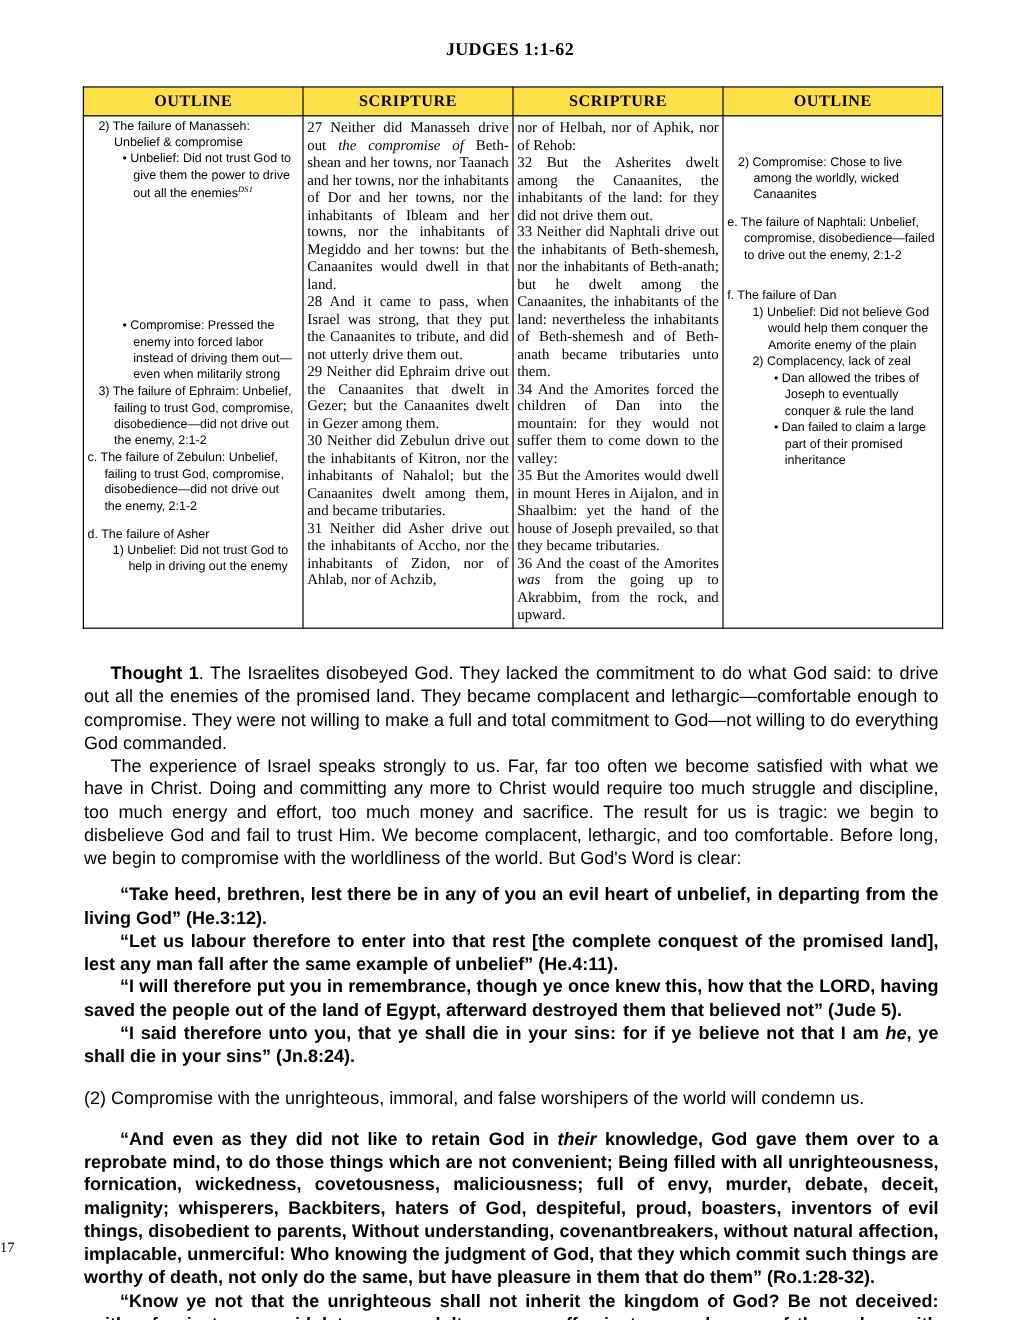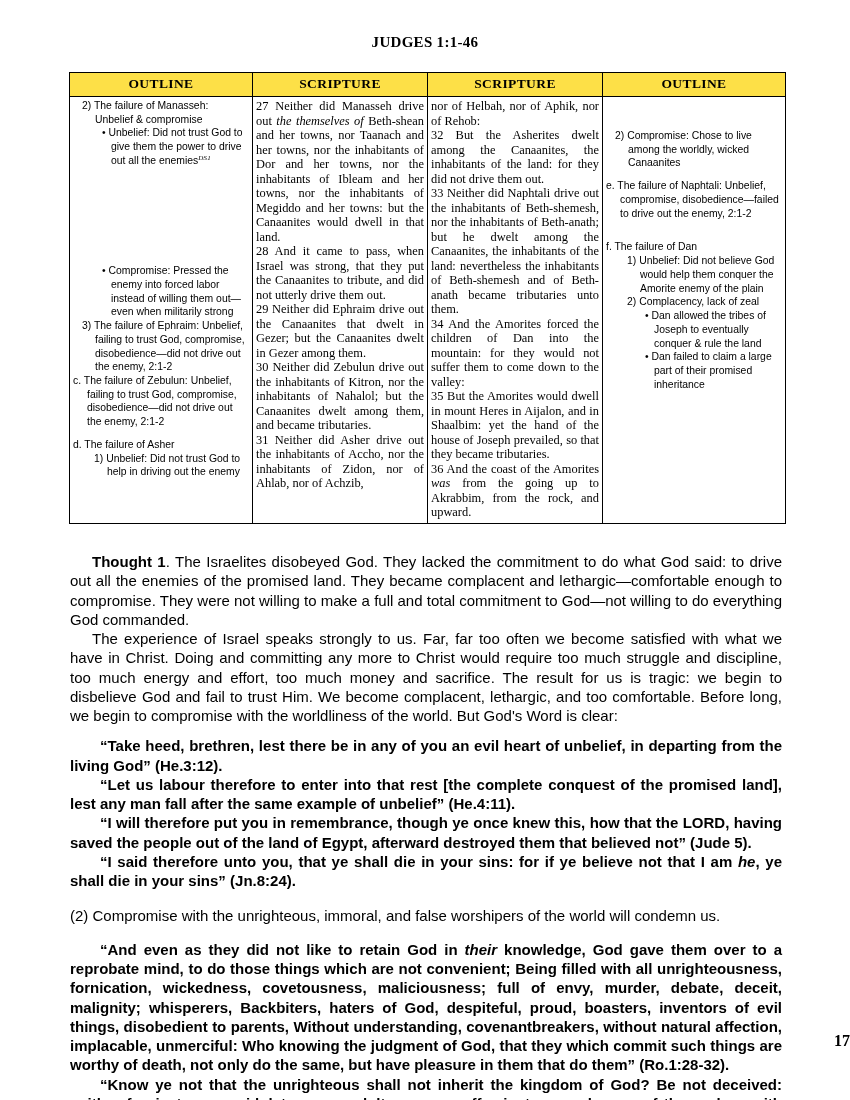--- a/index.html
+++ b/index.html
@@ -148,63 +148,62 @@
   }
   .spacer-sm { height: 11px; }
   .spacer-md { height: 15px; }
 
   
   .page-number {
     position: absolute;
     left: 0;
     right: 0;
     top: 1032px;
-    text-align: right;
-    font-family: "Liberation Serif", serif;
-    font-size: 16px;
-    font-weight: bold;
+    text-align: left;
+    font-family: "Liberation Serif", serif;
+    font-size: 12px;
   }
 </style>
 </head>
 <body>
 
 <div class="page">
 
-  <h1 class="doc-title">JUDGES 1:1-46</h1>
+  <h1 class="doc-title">JUDGES 1:1-62</h1>
 
   <table class="study-table">
     <thead>
       <tr>
         <th class="col-outline">OUTLINE</th>
         <th class="col-scripture">SCRIPTURE</th>
         <th class="col-scripture">SCRIPTURE</th>
         <th class="col-outline">OUTLINE</th>
       </tr>
     </thead>
     <tbody>
       <tr>
 
         <td class="outline-cell">
           <div class="lvl-num">2) The failure of Manasseh: Unbelief &amp; compromise</div>
           <div class="lvl-bul">
             •&nbsp;<span>Unbelief: Did not trust God to give them the power to drive out all the enemies</span><sup class="fnote">DS1</sup>
           </div>
           <div class="gap-xl"></div>
           <div class="lvl-bul">
-            •&nbsp;<span>Compromise: Pressed the enemy into forced labor instead of willing them out—even when militarily strong</span>
+            •&nbsp;<span>Compromise: Pressed the enemy into forced labor instead of driving them out—even when militarily strong</span>
           </div>
           <div class="lvl-num">3) The failure of Ephraim: Unbelief, failing to trust God, compromise, disobedience—did not drive out the enemy, 2:1-2</div>
           <div class="lvl-let">c. The failure of Zebulun: Unbelief, failing to trust God, compromise, disobedience—did not drive out the enemy, 2:1-2</div>
           <div class="gap"></div>
           <div class="lvl-let">d. The failure of Asher</div>
           <div class="lvl-num2">1) Unbelief: Did not trust God to help in driving out the enemy</div>
         </td>
 
         <td class="scripture-cell">
-          <p>27 Neither did Manasseh drive out <i>the themselves of</i> Beth-shean and her towns, nor Taanach and her towns, nor the inhabitants of Dor and her towns, nor the inhabitants of Ibleam and her towns, nor the inhabitants of Megiddo and her towns: but the Canaanites would dwell in that land.</p>
+          <p>27 Neither did Manasseh drive out <i>the compromise of</i> Beth-shean and her towns, nor Taanach and her towns, nor the inhabitants of Dor and her towns, nor the inhabitants of Ibleam and her towns, nor the inhabitants of Megiddo and her towns: but the Canaanites would dwell in that land.</p>
           <p>28 And it came to pass, when Israel was strong, that they put the Canaanites to tribute, and did not utterly drive them out.</p>
           <p>29 Neither did Ephraim drive out the Canaanites that dwelt in Gezer; but the Canaanites dwelt in Gezer among them.</p>
           <p>30 Neither did Zebulun drive out the inhabitants of Kitron, nor the inhabitants of Nahalol; but the Canaanites dwelt among them, and became tributaries.</p>
           <p>31 Neither did Asher drive out the inhabitants of Accho, nor the inhabitants of Zidon, nor of Ahlab, nor of Achzib,</p>
         </td>
 
         <td class="scripture-cell">
           <p>nor of Helbah, nor of Aphik, nor of Rehob:</p>
           <p>32 But the Asherites dwelt among the Canaanites, the inhabitants of the land: for they did not drive them out.</p>
           <p>33 Neither did Naphtali drive out the inhabitants of Beth-shemesh, nor the inhabitants of Beth-anath; but he dwelt among the Canaanites, the inhabitants of the land: nevertheless the inhabitants of Beth-shemesh and of Beth-anath became tributaries unto them.</p>

